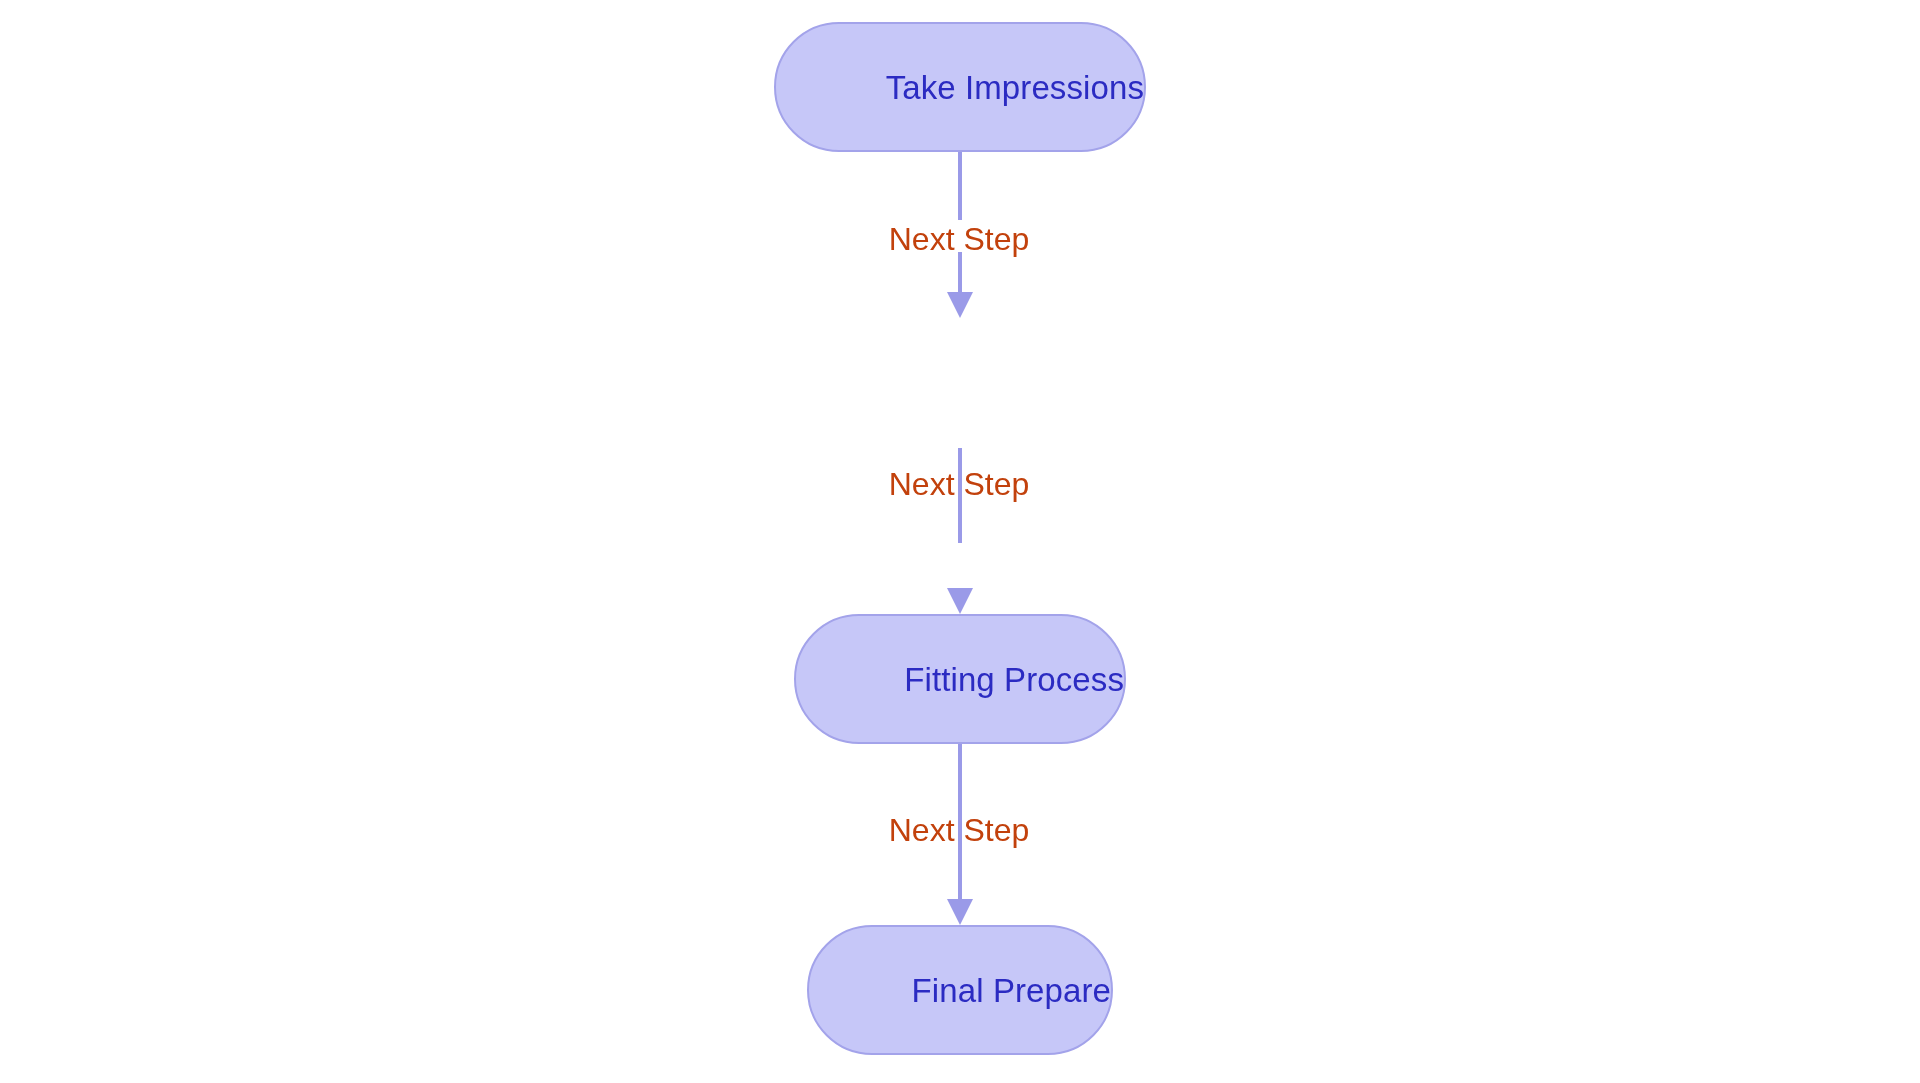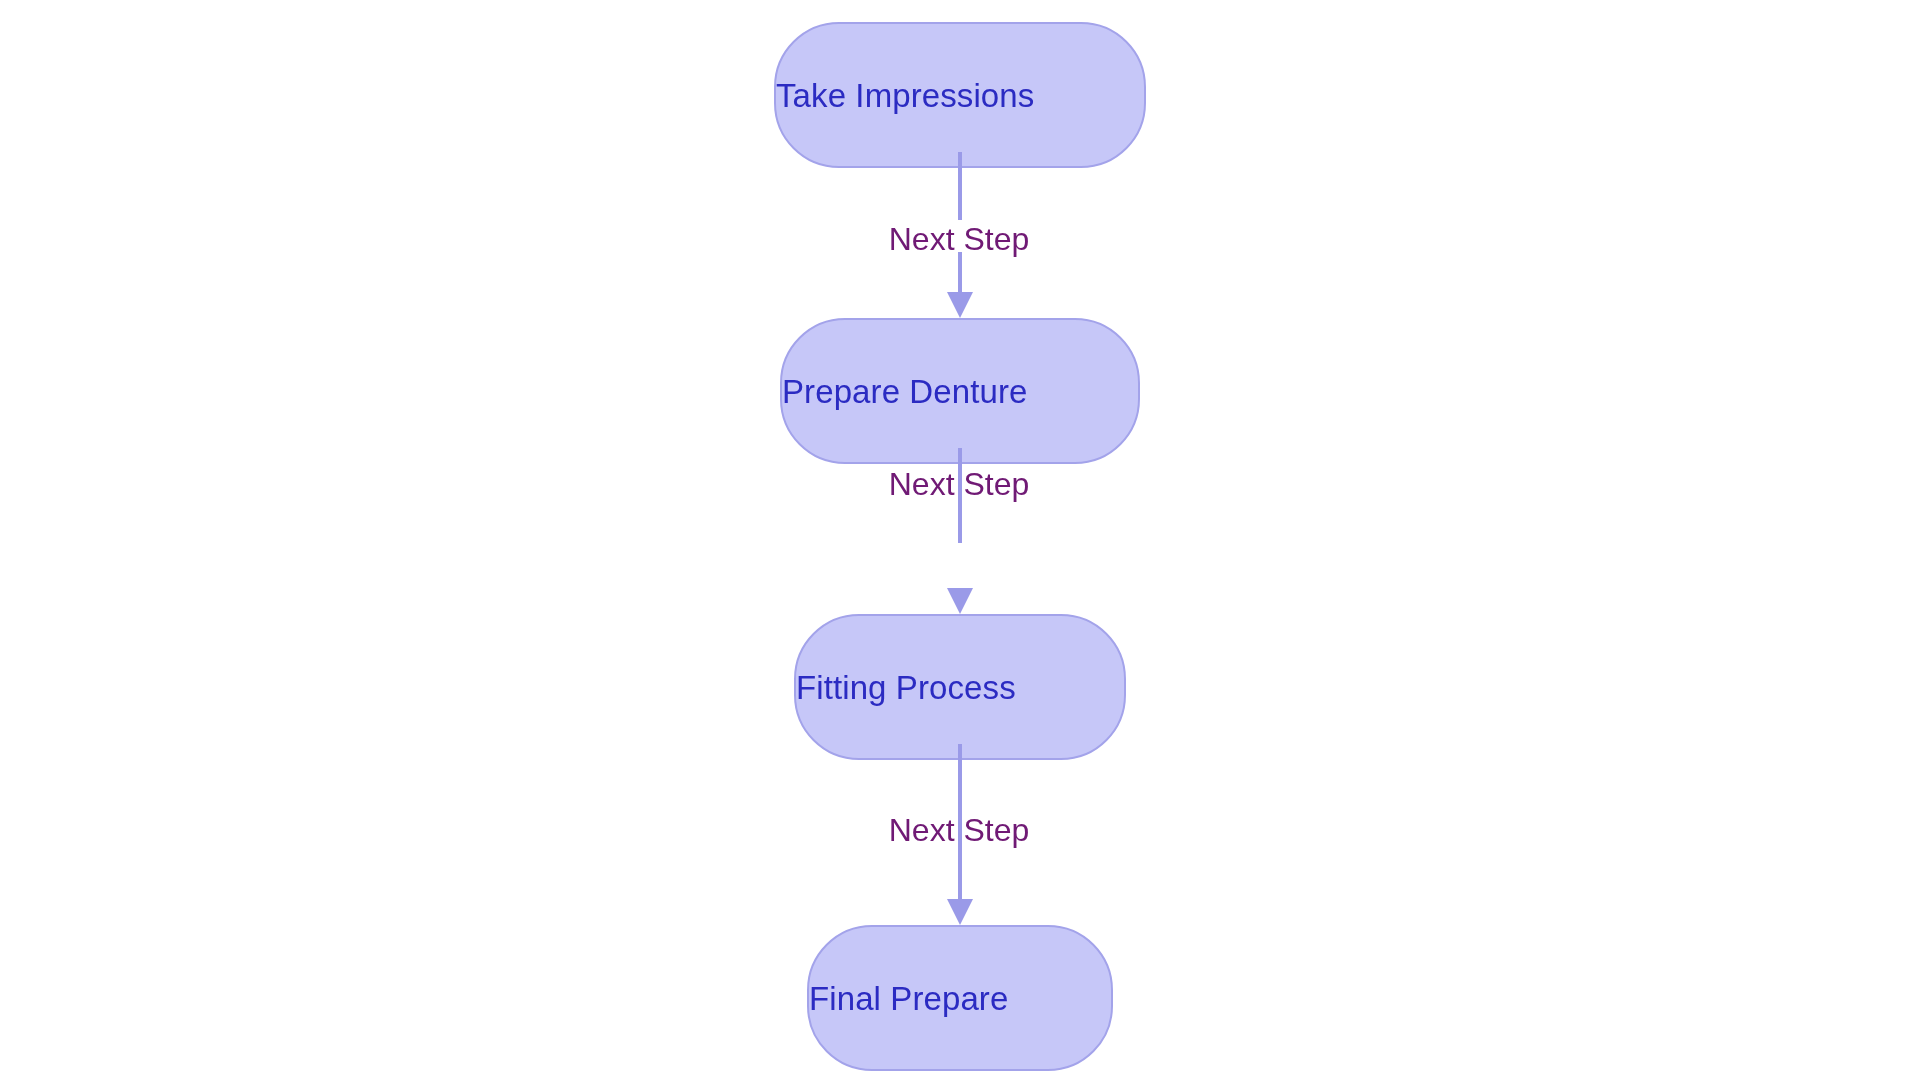--- a/index.html
+++ b/index.html
@@ -19,27 +19,27 @@
     position: relative;
     width: 1920px;
     height: 1083px;
     background: #ffffff;
   }
 
   
   .node {
     position: absolute;
     box-sizing: border-box;
-    height: 146px;
+    height: 130px;
     background: #c6c7f8;
     border: 2px solid #a3a3ea;
     border-radius: 65px;           
     display: flex;
     align-items: center;
-    justify-content: flex-start;
+    justify-content: flex-end;
     transform: translateX(-50%);
     left: 960px;
   }
   .node-label {
     color: #2b2bc2;
     font-size: 33px;
     font-weight: 400;
     line-height: 1;
     letter-spacing: 0.1px;
     white-space: nowrap;
@@ -82,21 +82,21 @@
     border-top: 26px solid #9a9ae8;
   }
   #edge1-arrowhead { top: 292px; }
   #edge2-arrowhead { top: 588px; }
   #edge3-arrowhead { top: 899px; }
 
   
   .edge-label {
     position: absolute;
     transform: translate(-50%, -50%);
-    color: #701a75;
+    color: #c2410c;
     font-size: 32px;
     font-weight: 400;
     line-height: 1;
     white-space: nowrap;
     background: transparent;
     font-family: "Liberation Sans", "DejaVu Sans", sans-serif;
   }
   #edge1-label { left: 959px; top: 239px; }
   #edge2-label { left: 959px; top: 484px; }
   #edge3-label { left: 959px; top: 830px; }
@@ -108,23 +108,20 @@
 
   <div class="node" id="node-take-impressions">
     <span class="node-label">Take Impressions</span>
   </div>
 
   <div class="edge-line" id="edge1-line-top"></div>
   <div class="edge-label" id="edge1-label">Next Step</div>
   <div class="edge-line" id="edge1-line-bottom"></div>
   <div class="arrowhead" id="edge1-arrowhead"></div>
 
-  <div class="node" id="node-prepare-denture">
-    <span class="node-label">Prepare Denture</span>
-  </div>
 
   <div class="edge-line" id="edge2-line-top"></div>
   <div class="edge-label" id="edge2-label">Next Step</div>
   <div class="edge-line" id="edge2-line-bottom"></div>
   <div class="arrowhead" id="edge2-arrowhead"></div>
 
   <div class="node" id="node-fitting-process">
     <span class="node-label">Fitting Process</span>
   </div>
 

